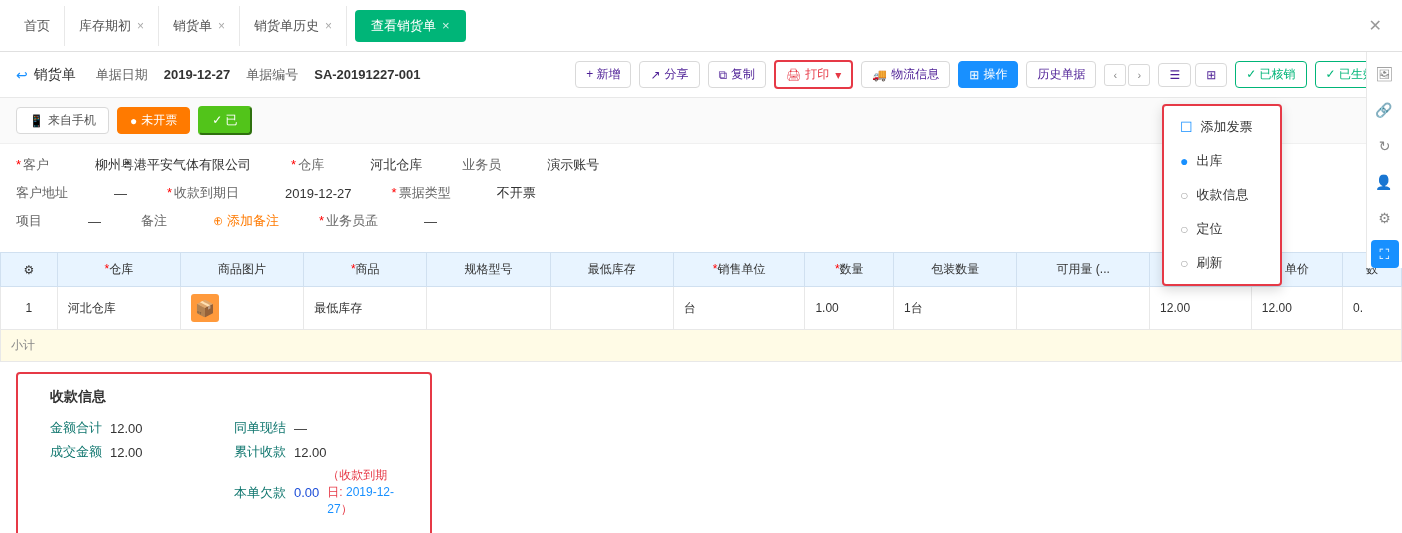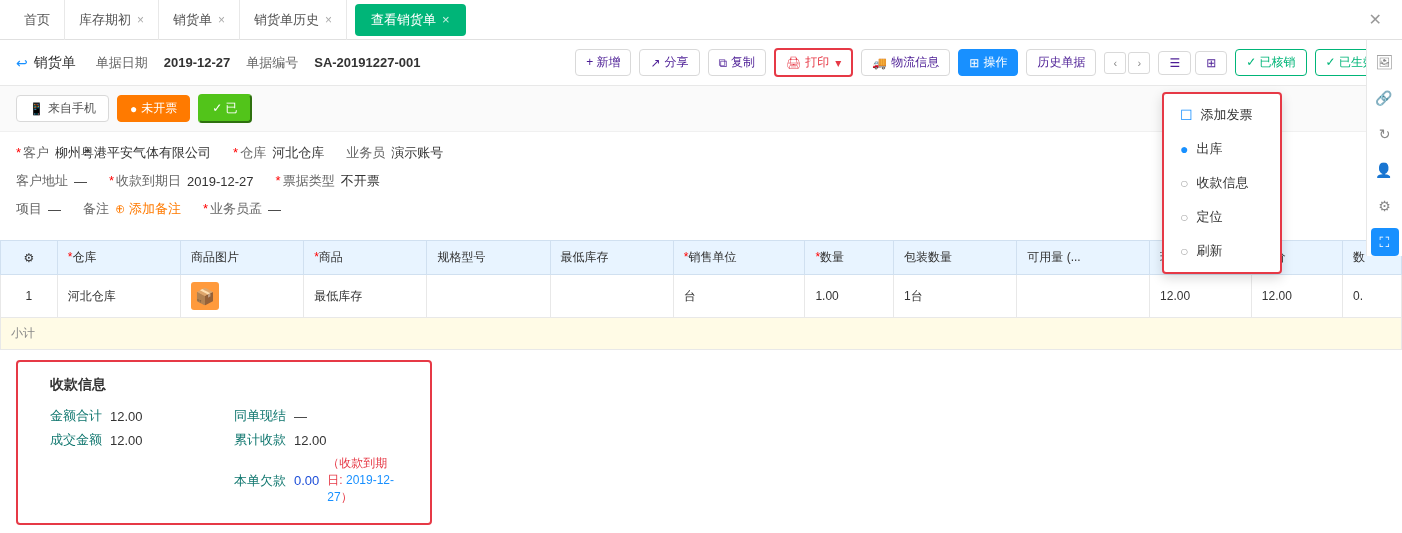--- a/index.html
+++ b/index.html
@@ -1,21 +1,21 @@
 <!DOCTYPE html>
 <html><head>
   <meta charset="utf-8">
   <style>
     * { box-sizing: border-box; margin: 0; padding: 0; }
     body { font-family: 'Microsoft YaHei', Arial, sans-serif; font-size: 13px; background: #f0f2f5; color: #333; }
 
     
     .tab-bar {
       display: flex; align-items: center; background: #fff; border-bottom: 1px solid #e0e0e0;
-      padding: 0 10px; height: 40px; position: relative;
+      padding: 0 10px; height: 52px; position: relative;
     }
     .tab-item {
       display: flex; align-items: center; padding: 0 14px; height: 40px;
       cursor: pointer; font-size: 13px; color: #555; border-right: 1px solid #e8e8e8;
       white-space: nowrap;
     }
     .tab-item .close-btn { margin-left: 6px; color: #aaa; font-size: 12px; cursor: pointer; }
     .tab-active-green {
       background: #00b578; color: #fff; border-radius: 4px; padding: 0 16px;
       height: 32px; display: flex; align-items: center; margin: 0 8px; cursor: pointer;
@@ -61,33 +61,33 @@
     .action-bar-btn {
       display: flex; align-items: center; gap: 4px; padding: 4px 12px;
       border: 1px solid #d9d9d9; border-radius: 4px; background: #fff;
       cursor: pointer; font-size: 12px; color: #555;
     }
     .action-bar-btn.orange { background: #ff7a00; color: #fff; border-color: #ff7a00; }
     .confirm-btn { background: #52c41a; color: #fff; border-color: #52c41a; border-radius: 4px; padding: 4px 12px; font-size: 12px; cursor: pointer; }
 
     
     .form-section { padding: 12px 16px; background: #fff; }
-    .form-row { display: flex; align-items: center; margin-bottom: 10px; gap: 22px; }
+    .form-row { display: flex; align-items: center; margin-bottom: 10px; gap: 40px; }
     .form-field { display: flex; align-items: center; gap: 6px; }
     .form-label { color: #666; font-size: 13px; white-space: nowrap; }
     .form-label.required::before { content: '*'; color: red; margin-right: 2px; }
-    .form-value { color: #333; font-size: 13px; }
+    .form-value { color: #333; font-size: 13px; margin-left: 40px; }
     .form-value.blue { color: #1890ff; }
 
     
     .table-container { margin: 0 0 0 0; overflow-x: auto; }
     table { width: 100%; border-collapse: collapse; font-size: 12px; }
     thead tr { background: #e8f4ff; }
     thead th {
-      padding: 8px 10px; border: 1px solid #d0e0f0; text-align: left;
+      padding: 8px 10px; border: 1px solid #d0e0f0; text-align: center;
       font-weight: normal; color: #333; white-space: nowrap;
     }
     tbody tr { background: #fff; }
     tbody td { padding: 7px 10px; border: 1px solid #e8e8e8; color: #333; white-space: nowrap; }
     .subtotal-row td { background: #fffbe6; color: #888; }
     .settings-col { text-align: center; }
 
     
     .dropdown-menu {
       position: absolute; top: 52px; right: 120px; background: #fff;

